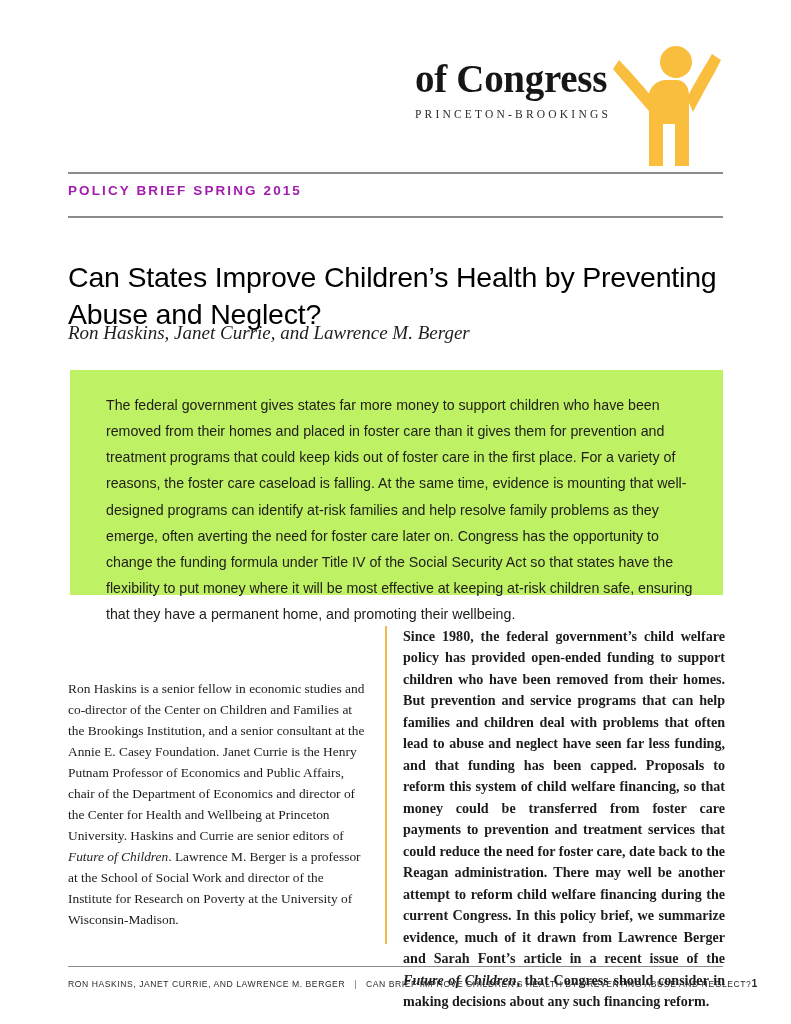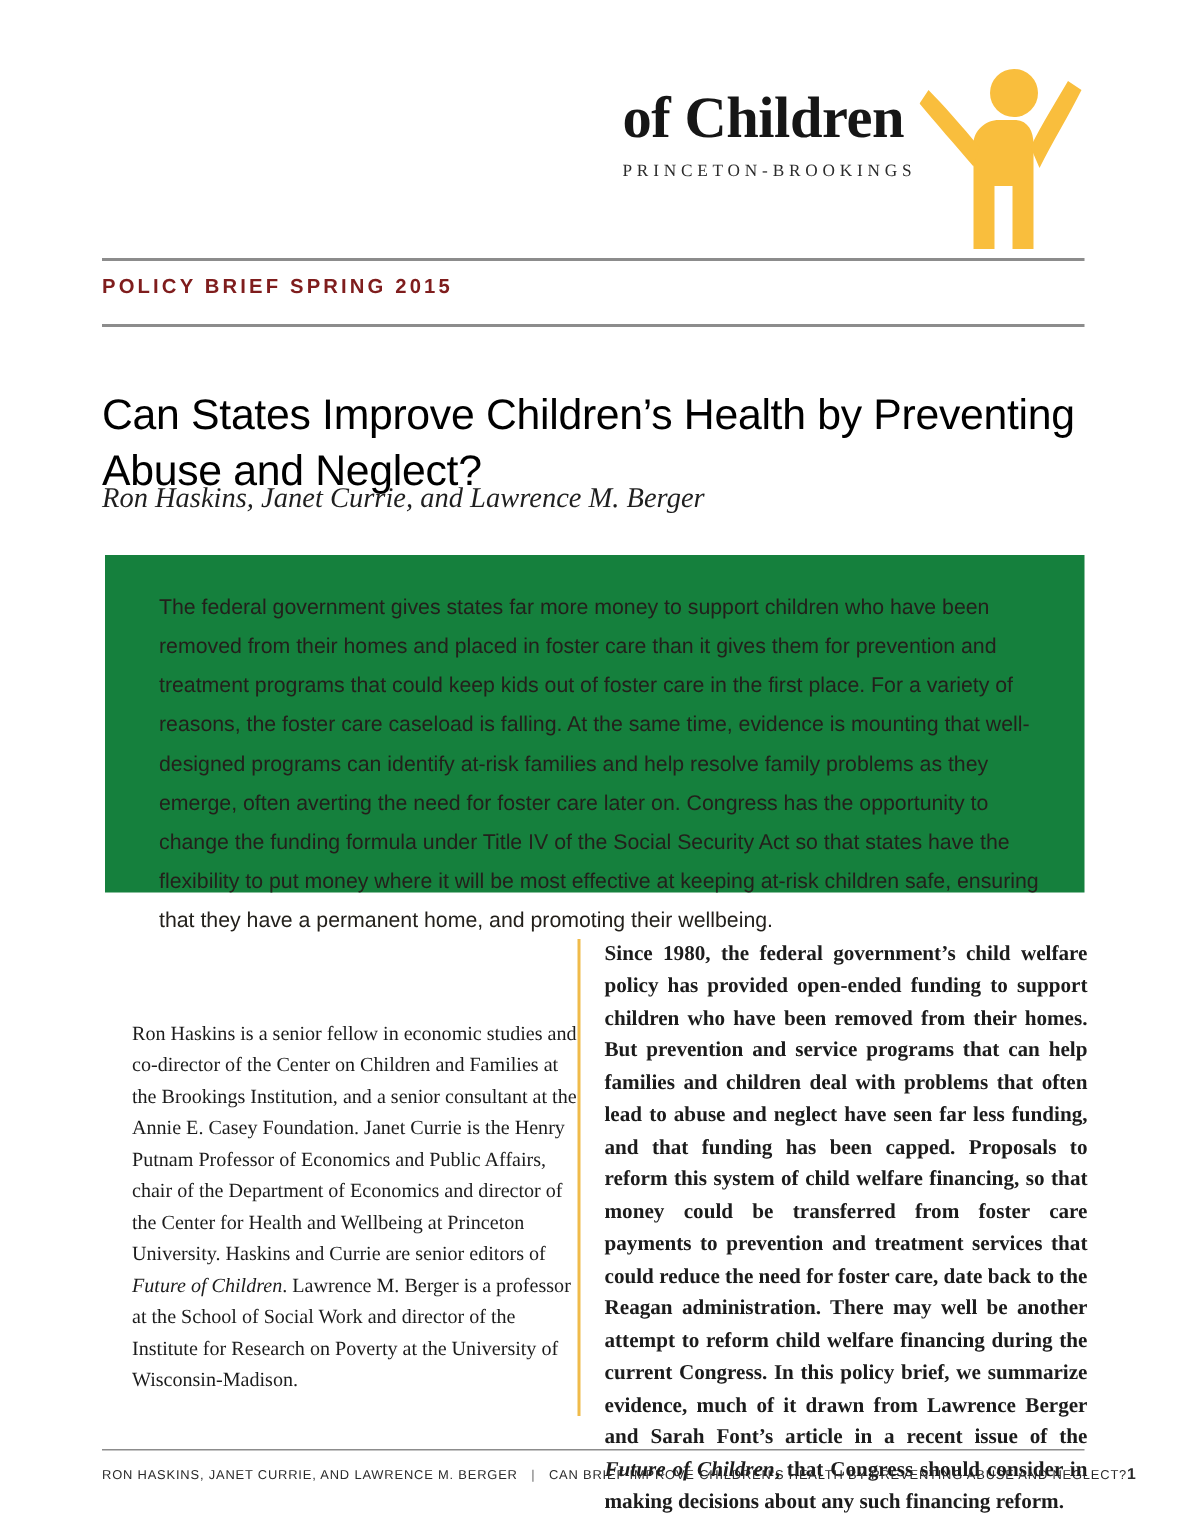--- a/index.html
+++ b/index.html
@@ -77,21 +77,21 @@
   }
 
   
   .kicker {
     position: absolute;
     left: 68px;
     top: 183px;
     font-size: 13.5px;
     font-weight: bold;
     letter-spacing: 2.1px;
-    color: #7f1d1d;
+    color: #a21caf;
     white-space: nowrap;
   }
 
   
   .title {
     position: absolute;
     left: 68px;
     top: 240px;
     width: 660px;
     font-size: 28.5px;
@@ -111,21 +111,21 @@
     color: #1f1f1f;
   }
 
   
   .abstract-box {
     position: absolute;
     left: 70px;
     top: 370px;
     width: 653px;
     height: 225px;
-    background: #15803d;
+    background: #bef264;
   }
   .abstract-text {
     position: absolute;
     left: 36px;
     top: 22px;
     width: 588px;
     font-size: 14.2px;
     line-height: 1.84;
     color: #23201b;
   }
@@ -141,21 +141,20 @@
   }
   .col-left {
     position: absolute;
     left: 68px;
     top: 679px;
     width: 300px;
     font-family: "Liberation Serif", serif;
     font-size: 13.4px;
     line-height: 1.565;
     color: #1c1c1c;
-    margin-left: 20px;
   }
   .col-right {
     position: absolute;
     left: 403px;
     top: 626px;
     width: 322px;
     font-family: "Liberation Serif", serif;
     font-size: 14.1px;
     line-height: 1.525;
     color: #1c1c1c;
@@ -190,21 +189,21 @@
     letter-spacing: 0;
   }
 </style>
 </head>
 <body>
 
 <div class="page">
 
   <div class="masthead">
     <div class="logo-block">
-      <div class="logo-line">of Children</div>
+      <div class="logo-line">of Congress</div>
       <div class="logo-sub">PRINCETON-BROOKINGS</div>
     </div>
     <svg class="logo-figure" viewBox="0 0 120 130">
       <circle cx="63" cy="24" r="16" fill="#f9be3d"></circle>
       <path d="M63 42
                C 72 42, 76 49, 76 58
                L 76 128
                L 62 128
                L 62 86
                L 50 86

